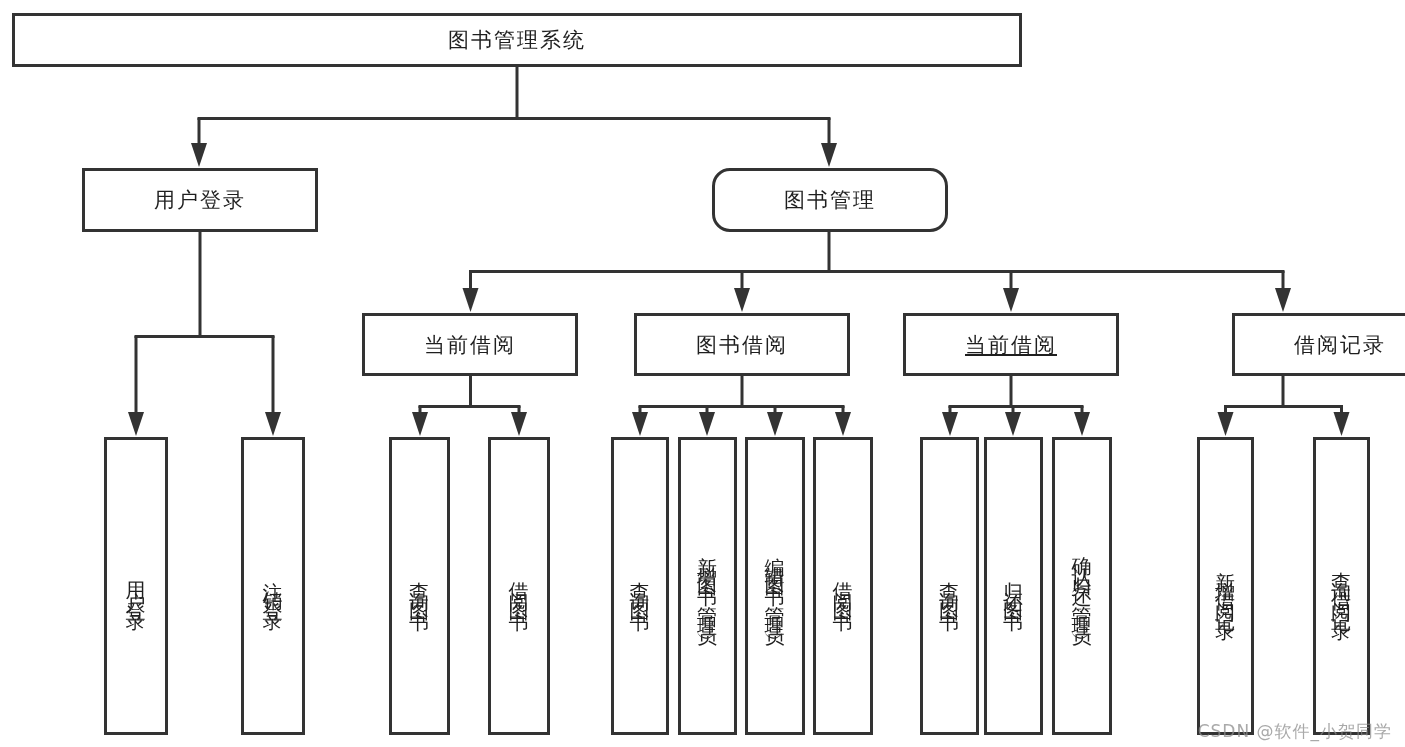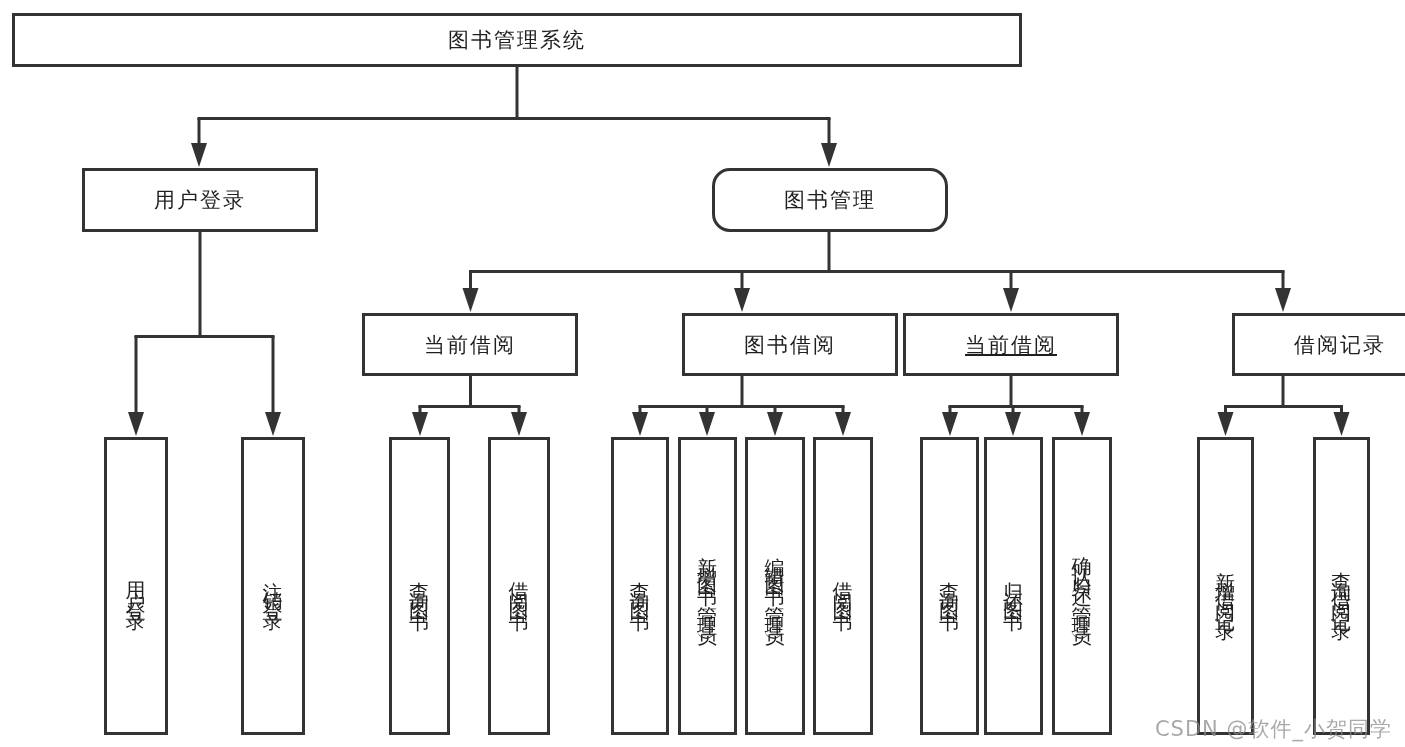--- a/index.html
+++ b/index.html
@@ -41,21 +41,21 @@
     writing-mode: vertical-rl;
     text-orientation: mixed;
     font-size: 20px;
     letter-spacing: 10px;
     line-height: 1;
   }
   .watermark {
     position: absolute;
     right: 13px;
     bottom: 4px;
-    font-size: 21px;
+    font-size: 17px;
     color: rgba(140, 140, 140, 0.75);
     letter-spacing: 1px;
     z-index: 3;
     white-space: nowrap;
   }
 </style>
 </head>
 <body>
 
 <div class="stage">
@@ -130,21 +130,21 @@
   <div class="box h" style="left:82px; top:168px; width:236px; height:64px;">
     <span>用户登录</span>
   </div>
   <div class="box h" style="left:712px; top:168px; width:236px; height:64px;border-radius:18px;">
     <span>图书管理</span>
   </div>
 
   <div class="box h" style="left:362px; top:313px; width:216px; height:63px;">
     <span>当前借阅</span>
   </div>
-  <div class="box h" style="left:634px; top:313px; width:216px; height:63px;margin-left:48px;">
+  <div class="box h" style="left:634px; top:313px; width:216px; height:63px;">
     <span>图书借阅</span>
   </div>
   <div class="box h" style="left:903px; top:313px; width:216px; height:63px;text-decoration:underline;">
     <span>当前借阅</span>
   </div>
   <div class="box h" style="left:1232px; top:313px; width:216px; height:63px;">
     <span>借阅记录</span>
   </div>
 
   <div class="box v" style="left:104px; top:437px; width:64px; height:298px;">

